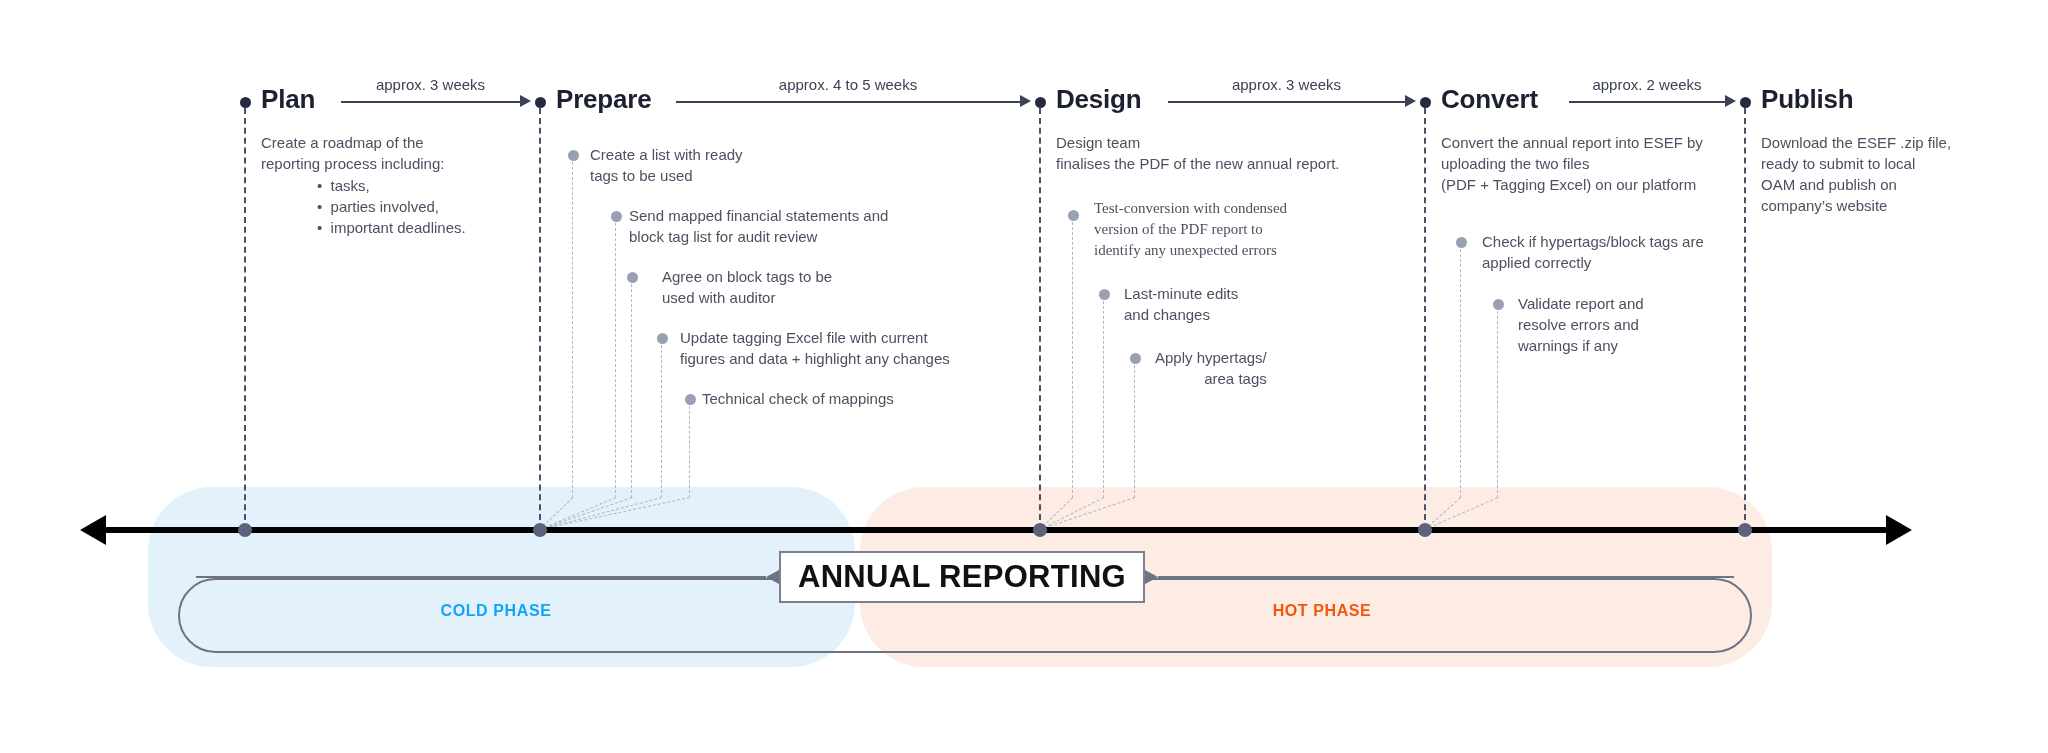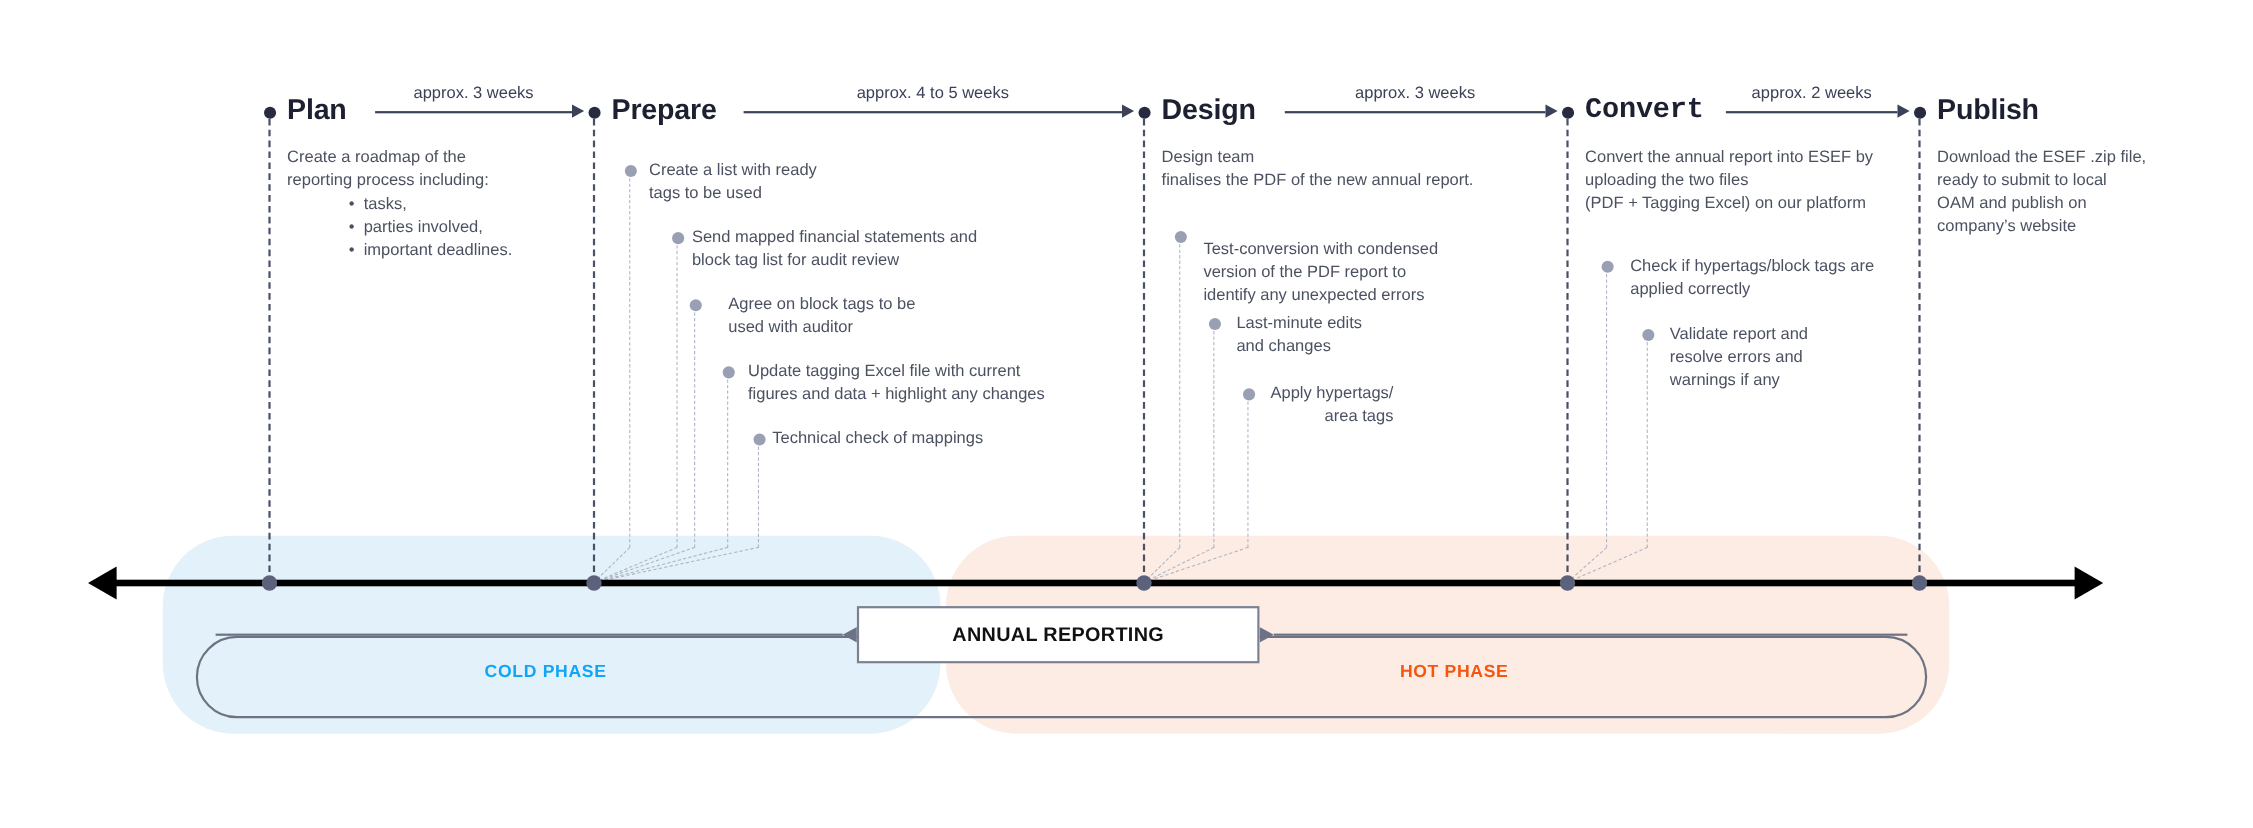--- a/index.html
+++ b/index.html
@@ -47,21 +47,21 @@
   .ms-bullets{position:absolute;font-size:15px;line-height:21px;color:#4b5160;white-space:pre;margin-left:42px;}
 
   
   .capsule{position:absolute;left:178px;top:578px;width:1574px;height:75px;border:2px solid #6d7384;border-radius:40px;box-sizing:border-box;}
   .phase-label{position:absolute;top:602px;font-size:16px;font-weight:bold;letter-spacing:.6px;transform:translateX(-50%);}
   .phase-label.cold{color:#12a5f5;}
   .phase-label.hot{color:#f4550f;}
 
   
   .center-box{position:absolute;left:779px;top:551px;width:366px;height:52px;background:#fff;border:2px solid #7b8193;box-sizing:border-box;display:flex;align-items:center;justify-content:center;}
-  .center-box span{font-size:18px;font-weight:bold;color:#111;letter-spacing:.3px;}
+  .center-box span{font-size:31px;font-weight:bold;color:#111;letter-spacing:.3px;}
   .cb-arm{position:absolute;top:576px;height:2px;background:#6d7384;}
   .cb-head{position:absolute;top:570px;width:0;height:0;border-top:7px solid transparent;border-bottom:7px solid transparent;}
   .cb-head.to-left{border-right:13px solid #6d7384;}
   .cb-head.to-right{border-left:13px solid #6d7384;}
 </style>
 </head>
 <body>
 
 <div id="stage">
 
@@ -126,31 +126,31 @@
       <div class="sub-dot" style="left: 690px; top: 394px;"></div>
       <div class="sub-text" style="left: 702px; top: 388px;">Technical check of mappings</div>
       <div class="ms-dot" style="left: 1040px;"></div>
       <div class="ms-title" style="left: 1056px;">Design</div>
       <div class="conn" style="left: 1168px; width: 237px;"></div>
       <div class="conn-head" style="left: 1405px;"></div>
       <div class="conn-label" style="left: 1286.5px;">approx. 3 weeks</div>
       <div class="ms-body" style="left: 1056px; top: 132px;">Design team
 finalises the PDF of the new annual report.</div>
       <div class="sub-dot" style="left: 1073px; top: 210px;"></div>
-      <div class="sub-text" style="left: 1094px; top: 216px;">Test-conversion with condensed
+      <div class="sub-text" style="left: 1094px; top: 198px; font-family: Liberation Serif, serif;">Test-conversion with condensed
 version of the PDF report to
 identify any unexpected errors</div>
       <div class="sub-dot" style="left: 1104px; top: 289px;"></div>
       <div class="sub-text" style="left: 1124px; top: 283px;">Last-minute edits
 and changes</div>
       <div class="sub-dot" style="left: 1135px; top: 353px;"></div>
       <div class="sub-text" style="left: 1155px; top: 347px; text-align: right;">Apply hypertags/
 area tags</div>
       <div class="ms-dot" style="left: 1425px;"></div>
-      <div class="ms-title" style="left: 1441px; font-family: Liberation Mono, monospace;">Convert</div>
+      <div class="ms-title" style="left: 1441px;">Convert</div>
       <div class="conn" style="left: 1569px; width: 156px;"></div>
       <div class="conn-head" style="left: 1725px;"></div>
       <div class="conn-label" style="left: 1647px;">approx. 2 weeks</div>
       <div class="ms-body" style="left: 1441px; top: 132px;">Convert the annual report into ESEF by
 uploading the two files
 (PDF + Tagging Excel) on our platform</div>
       <div class="sub-dot" style="left: 1461px; top: 237px;"></div>
       <div class="sub-text" style="left: 1482px; top: 231px;">Check if hypertags/block tags are
 applied correctly</div>
       <div class="sub-dot" style="left: 1498px; top: 299px;"></div>

